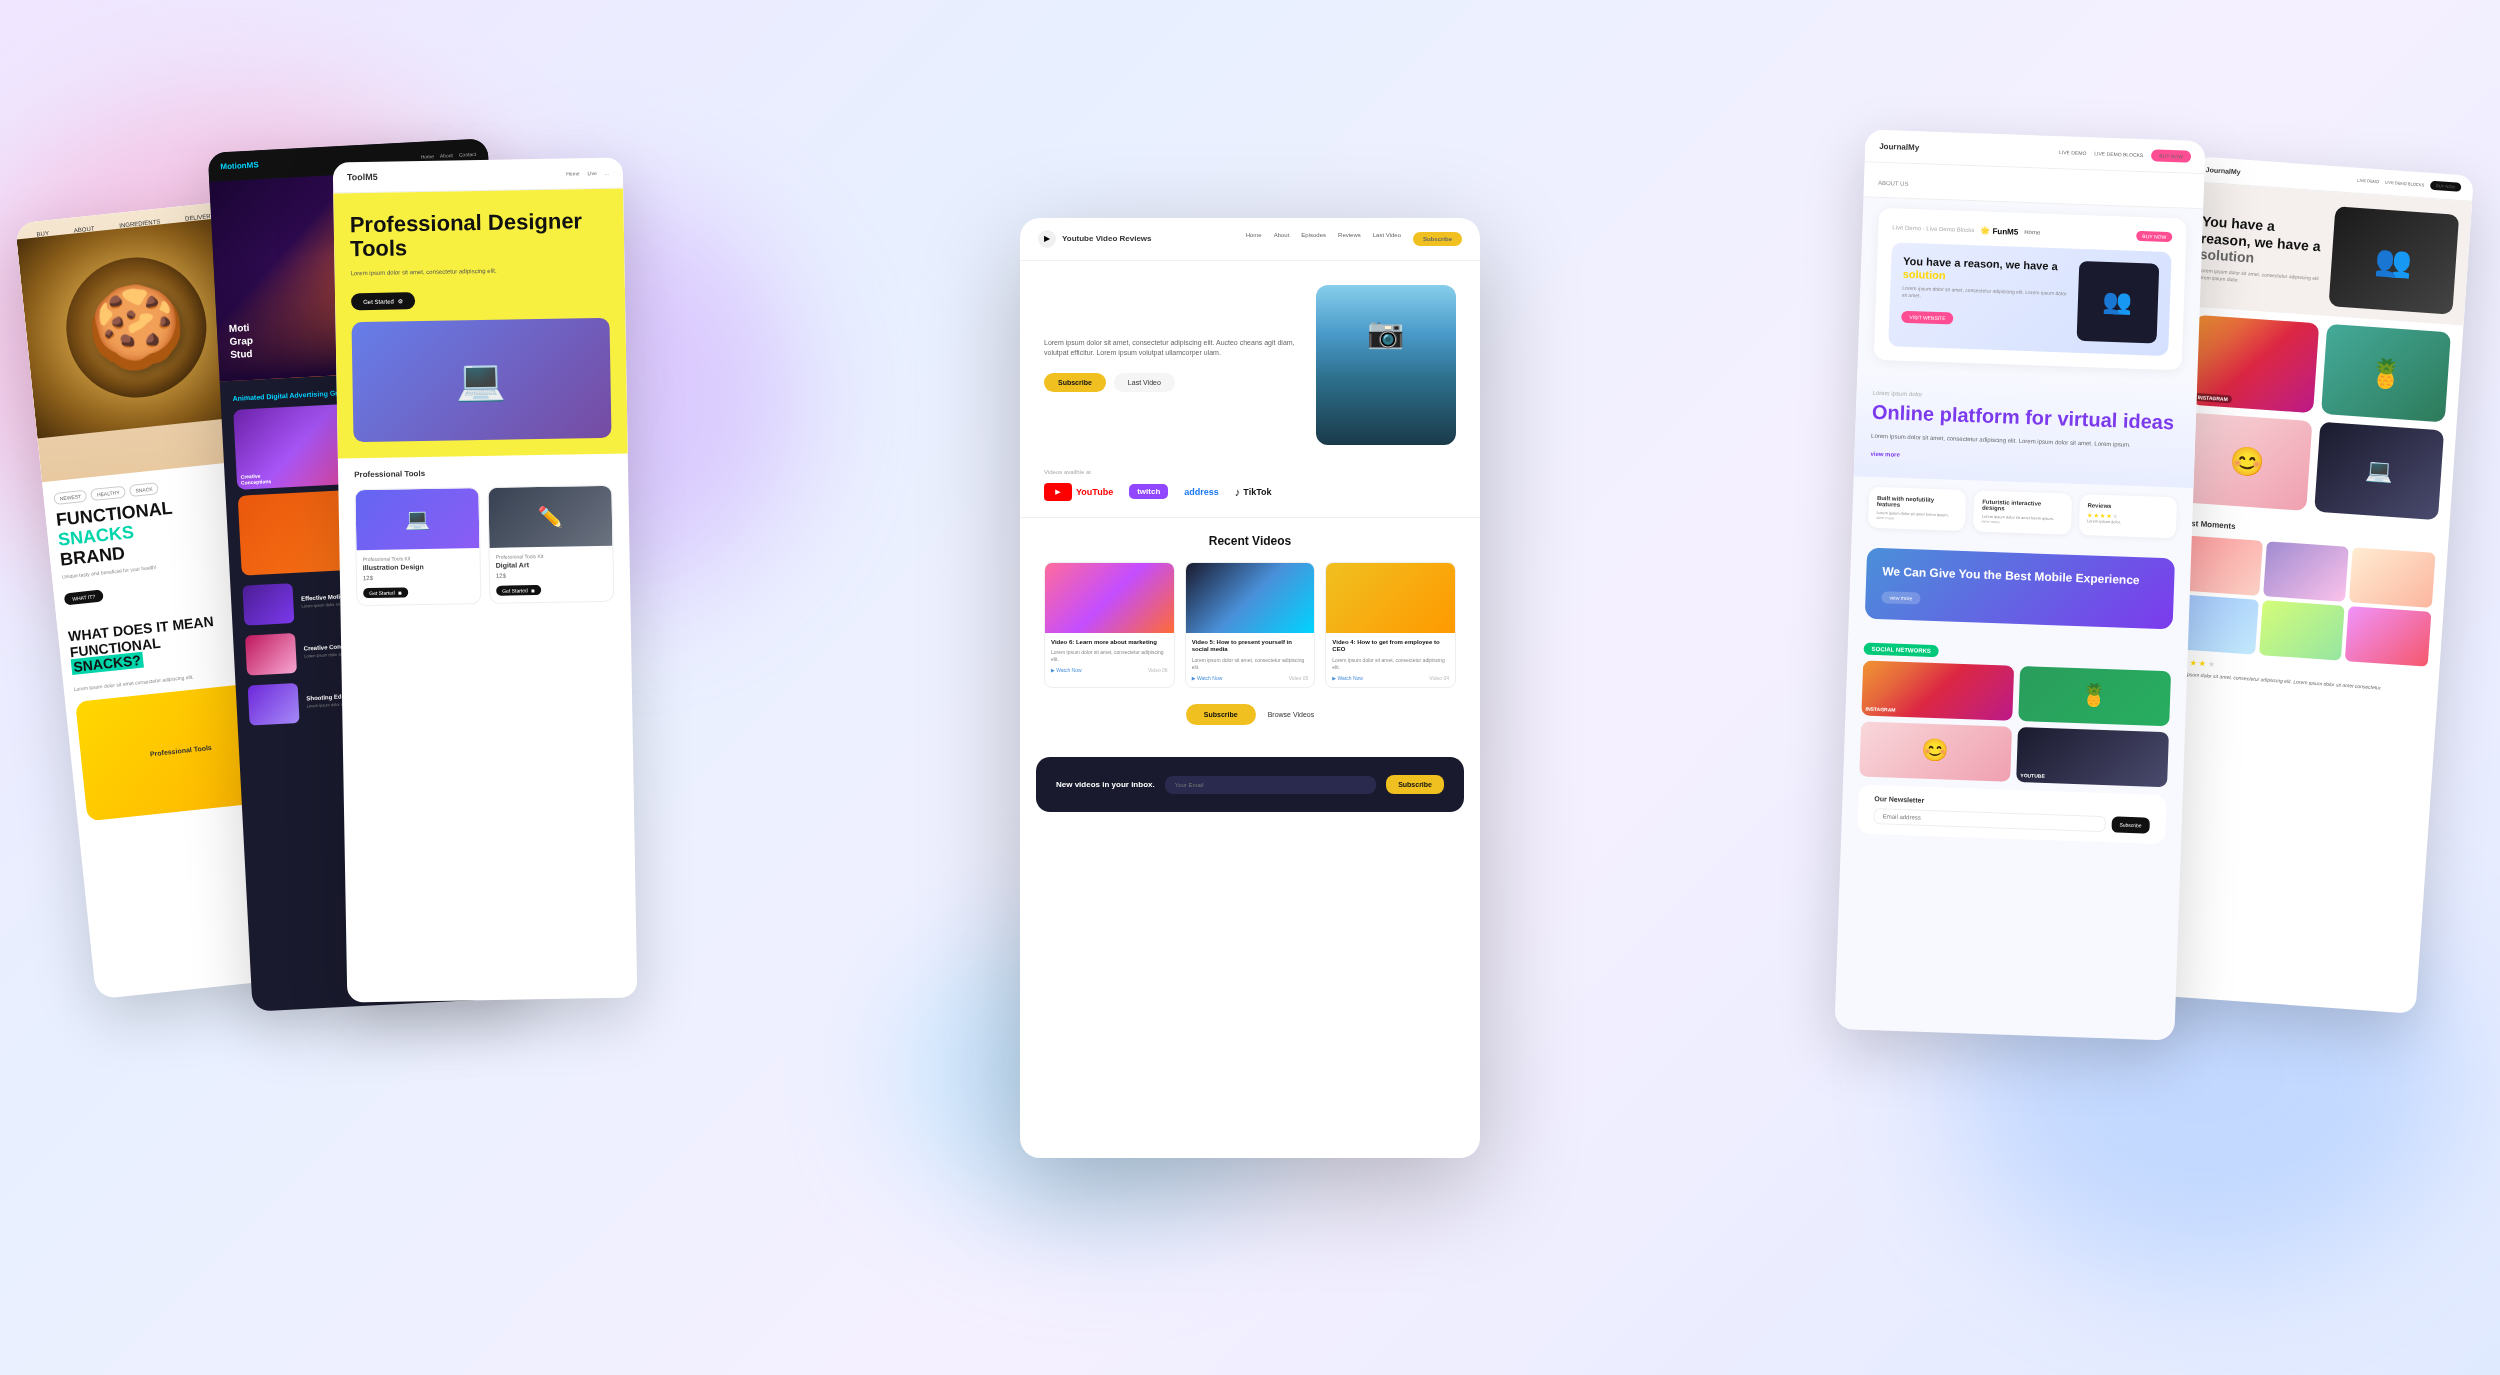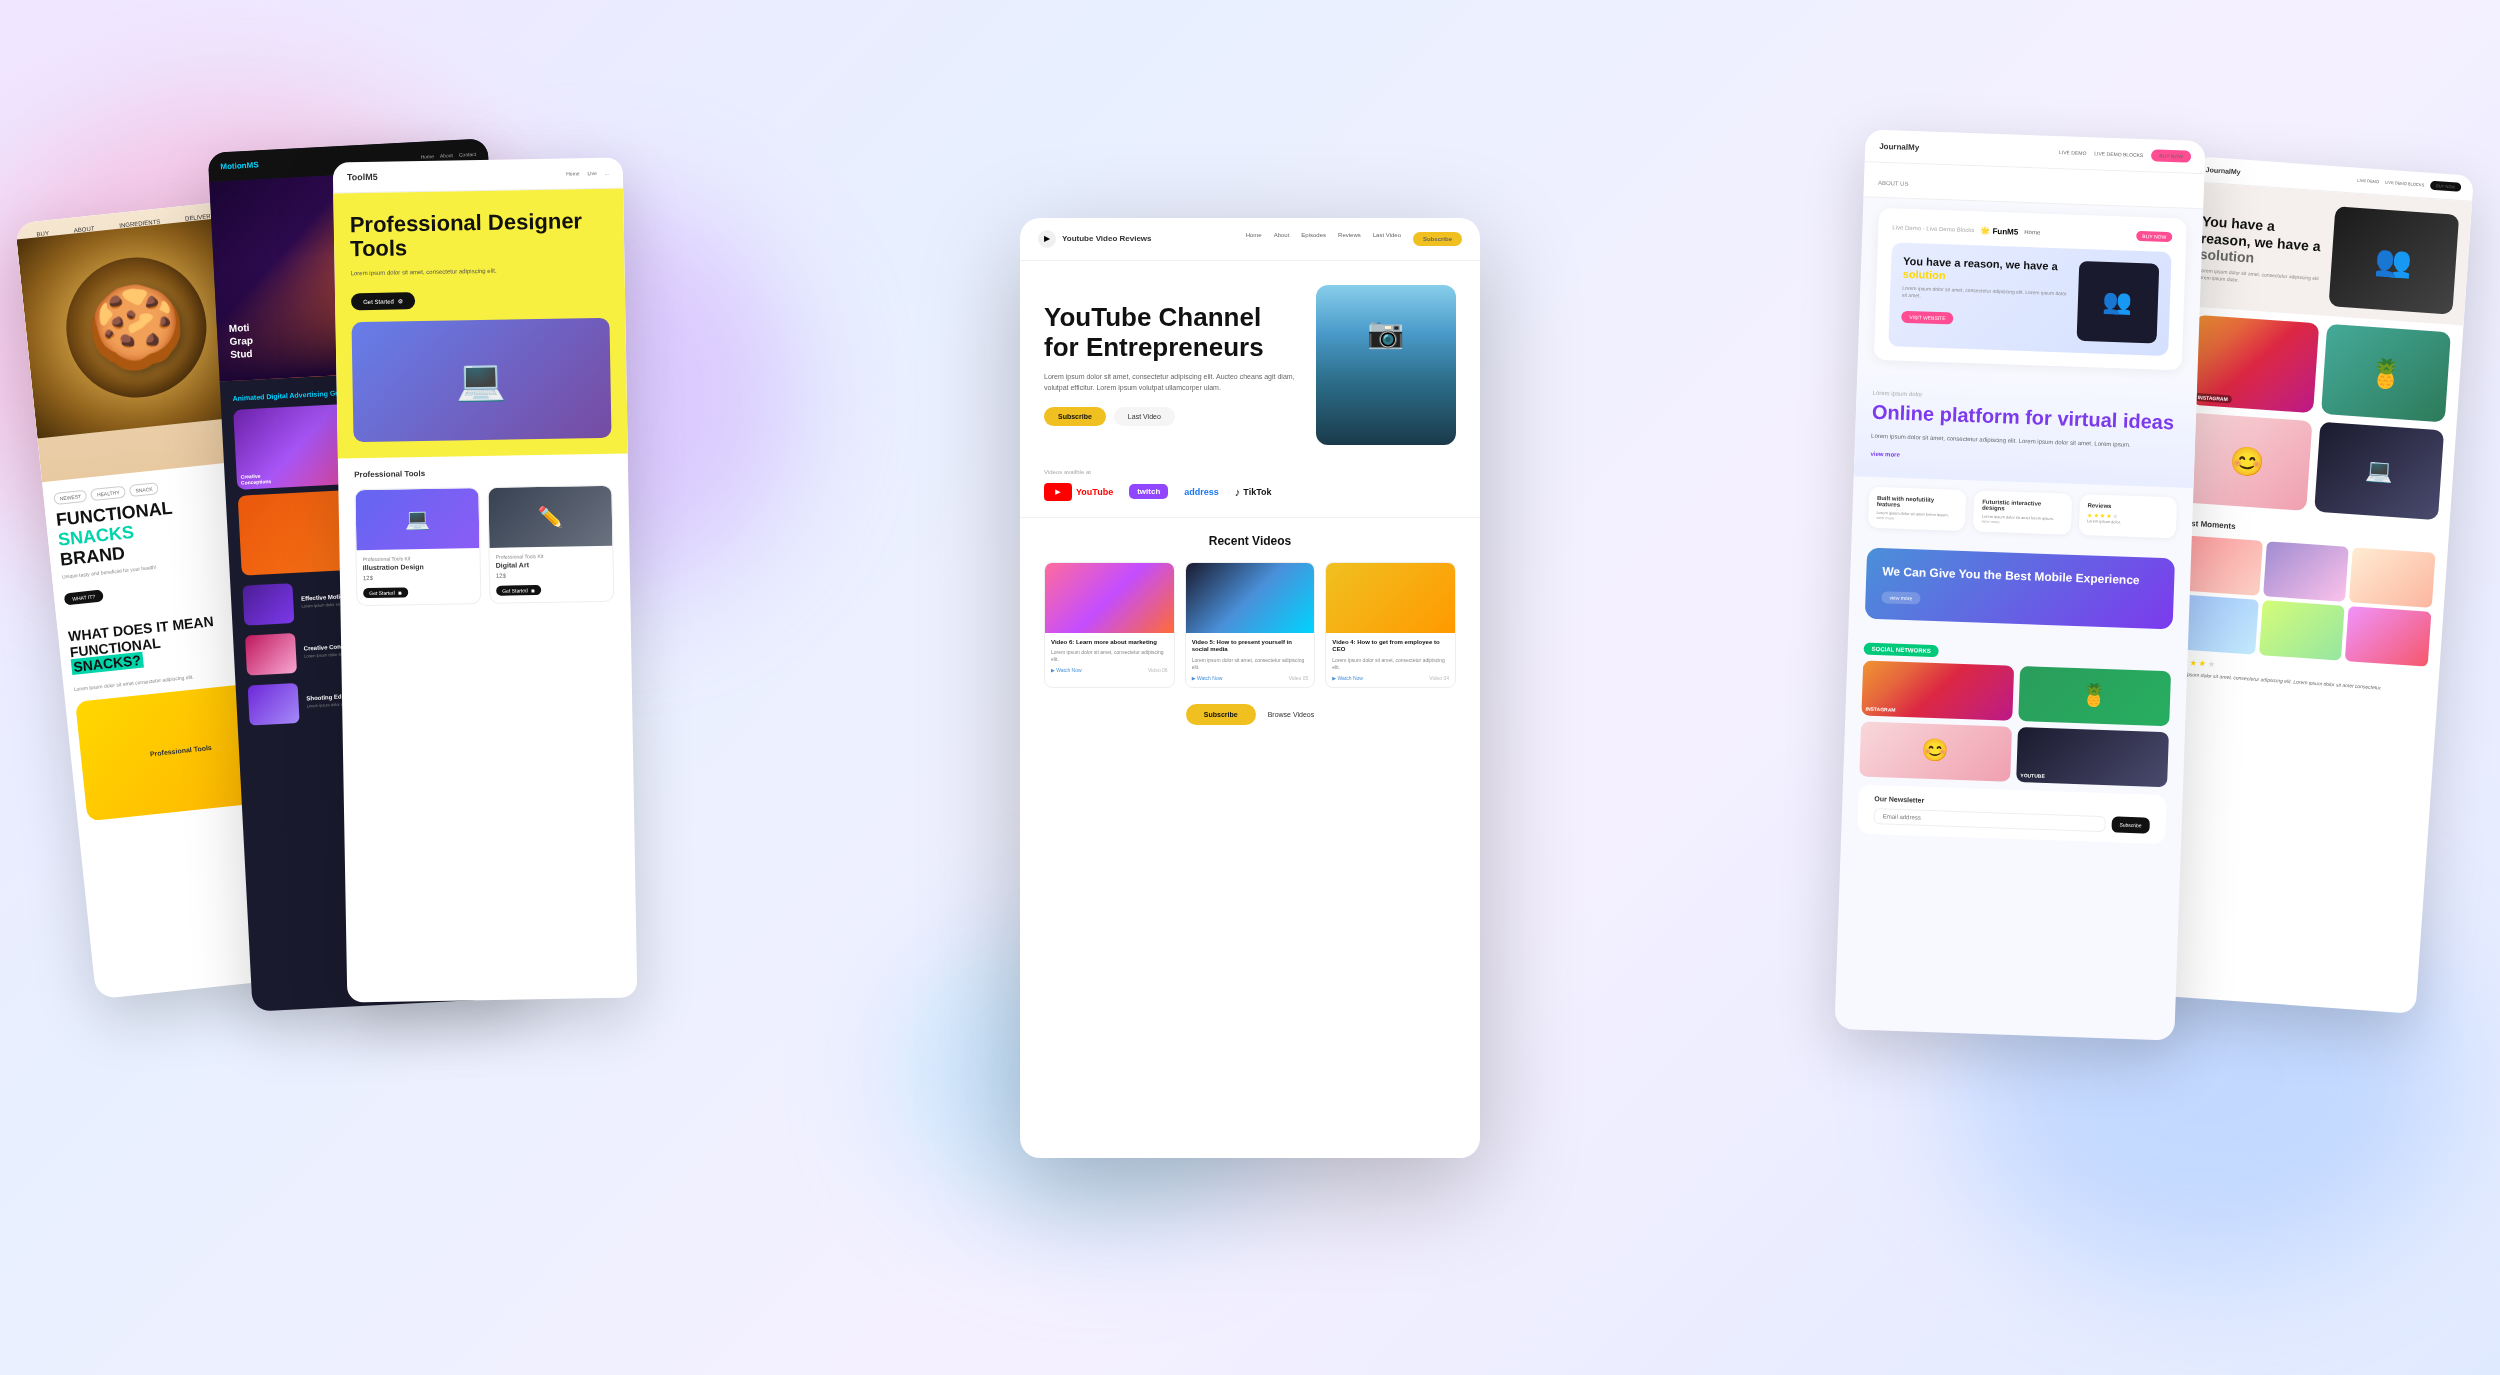--- a/index.html
+++ b/index.html
@@ -1189,21 +1189,20 @@
         <span>About</span>
         <span>Episodes</span>
         <span>Reviews</span>
         <span>Last Video</span>
         <span class="yt-nav-subscribe">Subscribe</span>
       </div>
     </div>
 
     <div class="yt-hero">
       <div class="yt-hero-text">
-        <div class="yt-hero-title">YouTube Channel for Entrepreneurs</div>
         <div class="yt-hero-desc">Lorem ipsum dolor sit amet, consectetur adipiscing elit. Aucteo cheans agit diam, volutpat efficitur. Lorem ipsum volutpat ullamcorper ulam.</div>
         <div class="yt-hero-buttons">
           <div class="yt-btn-subscribe">Subscribe</div>
           <div class="yt-btn-last">Last Video</div>
         </div>
       </div>
       <div class="yt-hero-img">
         <div class="yt-hero-img-camera">📷</div>
       </div>
     </div>
@@ -1257,20 +1256,25 @@
             </div>
           </div>
         </div>
       </div>
       <div class="yt-bottom-buttons">
         <div class="yt-sub-btn">Subscribe</div>
         <div class="yt-browse-btn">Browse Videos</div>
       </div>
     </div>
 
+    <div class="yt-newsletter">
+      <div class="yt-newsletter-text">New videos in your inbox.</div>
+      <input class="yt-newsletter-input" type="text" placeholder="Your Email" style="">
+      <div class="yt-newsletter-btn">Subscribe</div>
+    </div>
   </div>
 
   <div class="card card-online">
     <div class="online-header">
       <div class="online-logo">JournalMy</div>
       <div class="online-nav">
         <span>LIVE DEMO</span>
         <span>LIVE DEMO BLOCKS</span>
         <span class="online-btn-buy">BUY NOW</span>
       </div>

